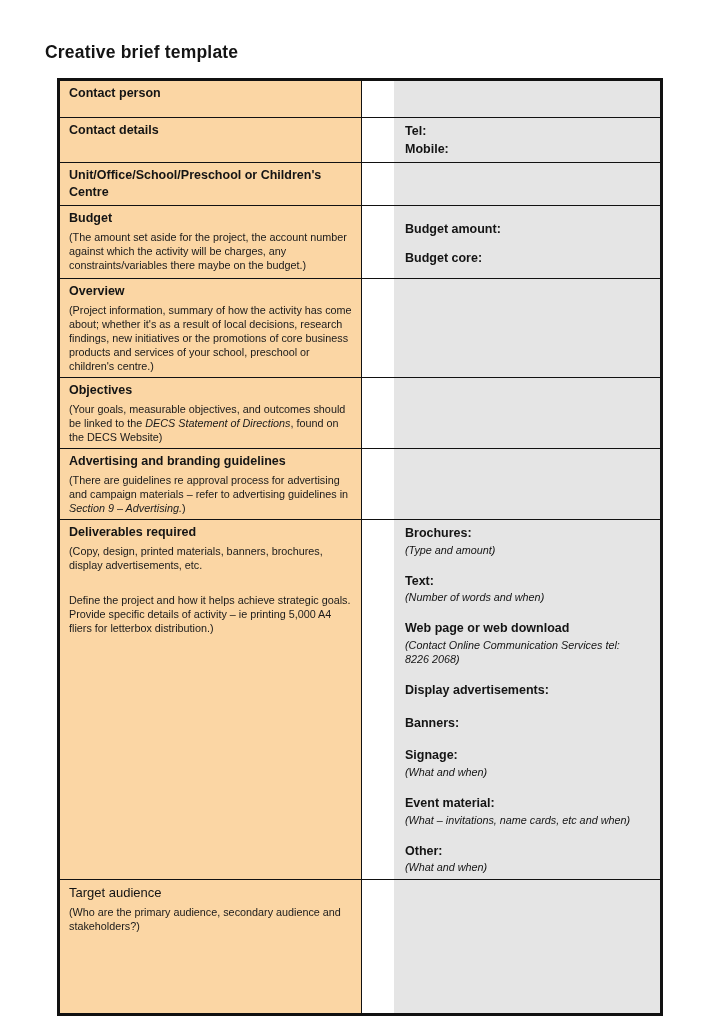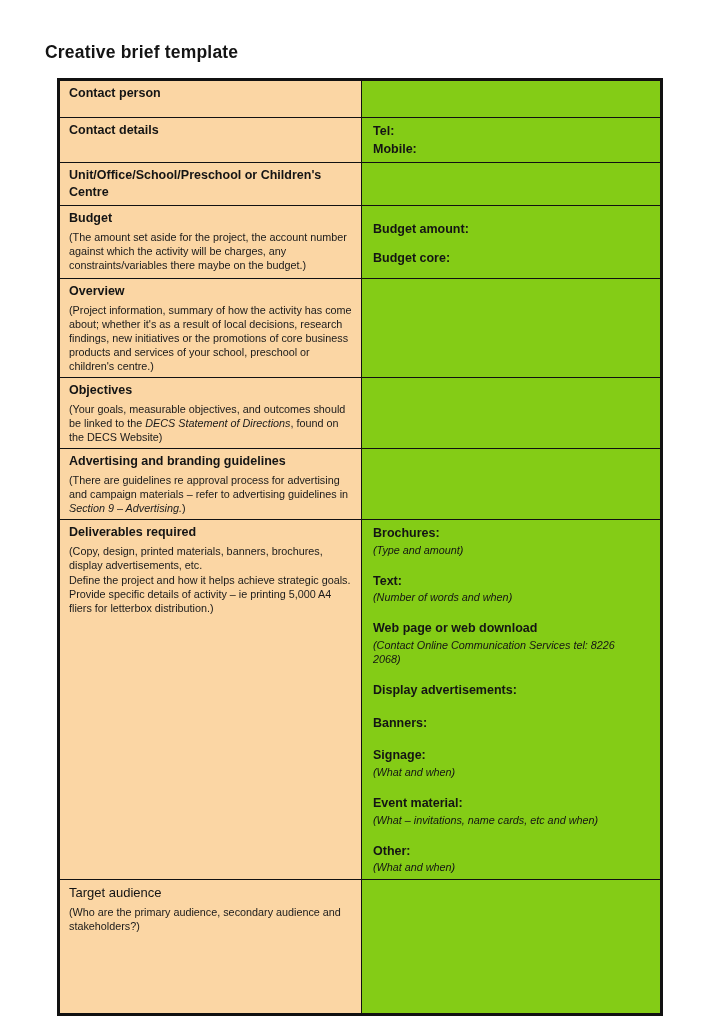--- a/index.html
+++ b/index.html
@@ -10,37 +10,37 @@
     color: #141414;
   }
   .page-title {
     position: absolute; left: 45px; top: 42px;
     font-size: 17.5px; font-weight: bold; letter-spacing: 0.2px;
   }
   .doc-table {
     position: absolute; left: 57px; top: 78px; width: 606px;
     border: 3px solid #111111; background: #ffffff;
   }
-  .trow { display: flex; border-top: 1.5px solid #111111; }
+  .trow { display: flex; border-top: 1.5px solid #111111; gap: 32px; }
   .trow:first-child { border-top: none; }
   .cell-left {
     width: 302px; flex: 0 0 302px;
     background: #fbd6a4;
     border-right: 1.5px solid #111111;
     padding: 4px 9px 4px 9px;
   }
   .cell-right {
-    flex: 1 1 auto; background: #84cc16;
+    flex: 1 1 auto; background: #e5e5e5;
     padding: 4px 20px 4px 11px;
   }
   .row-label { font-size: 12.5px; font-weight: bold; line-height: 1.35; }
   .row-label.plain { font-weight: normal; font-size: 13px; }
   .row-desc { font-size: 10.8px; line-height: 1.3; margin-top: 3px; color: #1a1a1a; }
   .row-desc .it { font-style: italic; }
-  .para-gap { margin-top: 1px; }
+  .para-gap { margin-top: 21px; }
 
   .h-contact   { min-height: 36px; }
   .h-details   { min-height: 35px; }
   .h-unit      { min-height: 34px; }
   .h-budget    { min-height: 73px; }
   .h-overview  { min-height: 79px; }
   .h-objectives{ min-height: 66px; }
   .h-advert    { min-height: 68px; }
   .h-deliver   { min-height: 360px; }
   .h-target    { min-height: 134px; }

